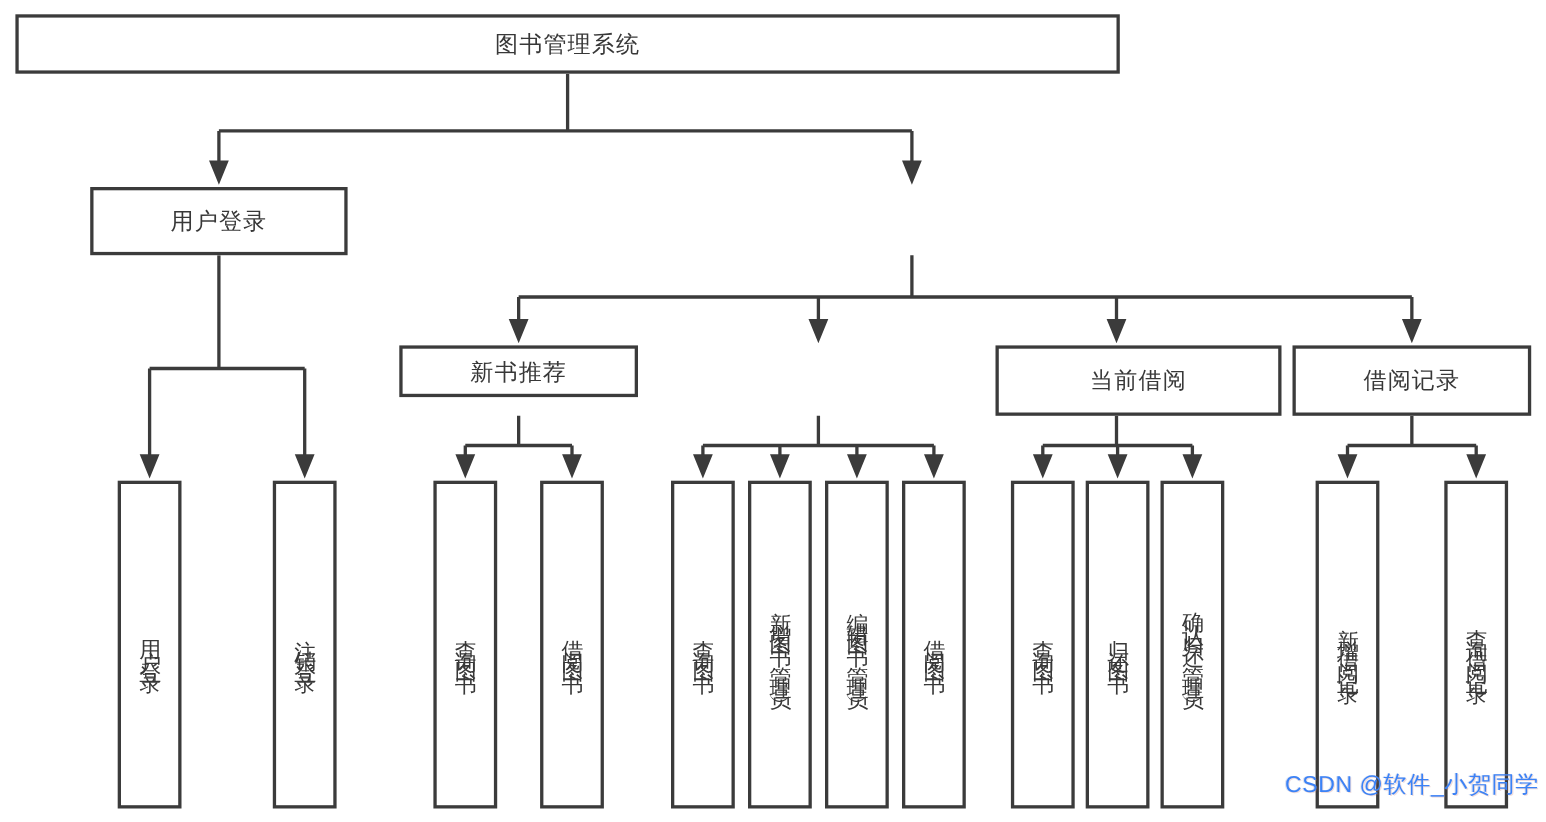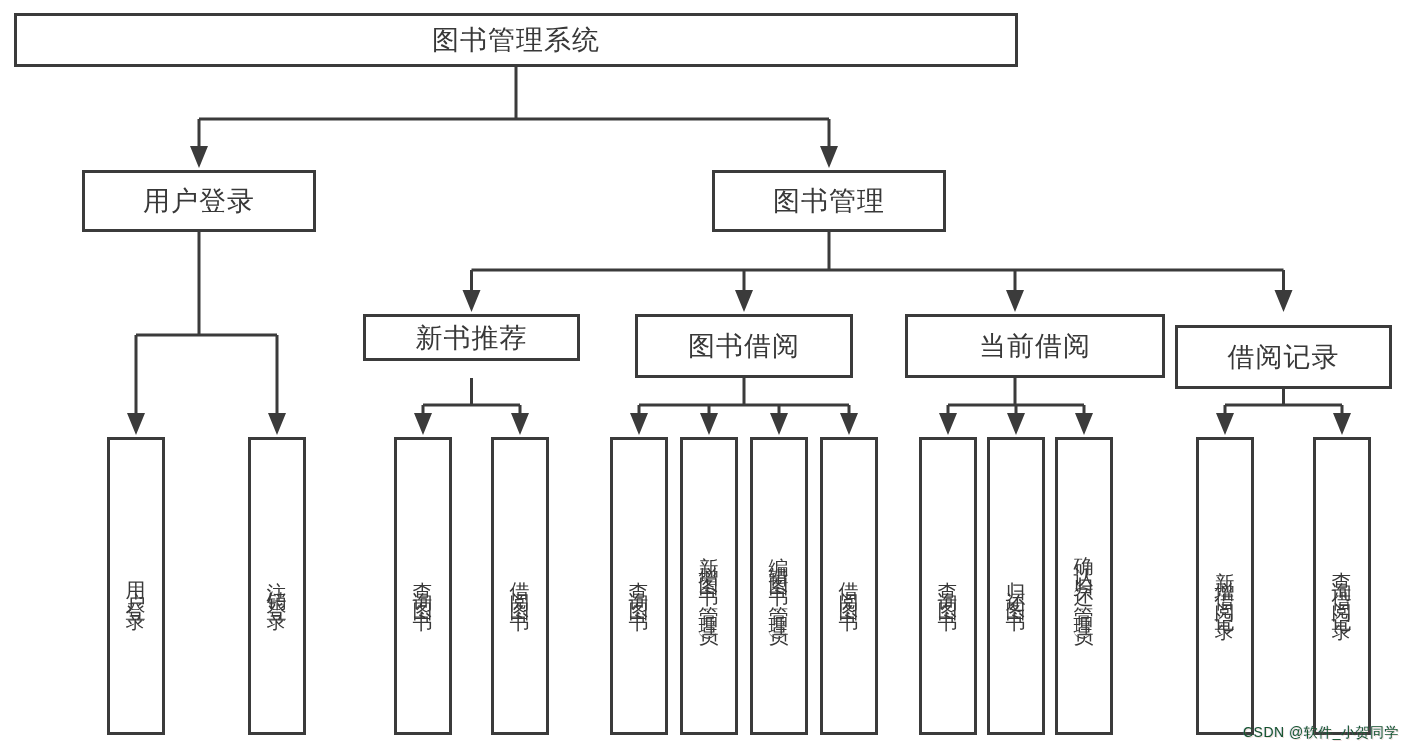--- a/index.html
+++ b/index.html
@@ -24,43 +24,43 @@
     position: absolute;
     box-sizing: border-box;
     border: 3px solid #3b3b3b;
     background: #ffffff;
     display: flex;
     align-items: center;
     justify-content: center;
     color: #383838;
   }
   .h-box {
-    font-size: 27px;
+    font-size: 21px;
     letter-spacing: 1px;
     white-space: nowrap;
   }
   .v-box {
     width: 58px;
     height: 298px;
     top: 437px;
   }
   .vtext {
     writing-mode: vertical-rl;
     text-orientation: mixed;
     font-size: 20px;
     line-height: 1.1;
     letter-spacing: 10px;
     white-space: nowrap;
   }
   .watermark {
     position: absolute;
     right: 6px;
-    bottom: 5px;
-    font-size: 14px;
-    color: #14532d;
+    bottom: 20px;
+    font-size: 21px;
+    color: #3b82f6;
     letter-spacing: 0.5px;
     text-shadow: 1px 1px 0 rgba(190,120,120,0.25), -1px 0 0 rgba(120,140,200,0.25);
     white-space: nowrap;
   }
 </style>
 </head>
 <body>
 
 <div class="canvas">
 
@@ -80,26 +80,24 @@
              M630 413 L648 413 L639 435 Z M700 413 L718 413 L709 435 Z
              M770 413 L788 413 L779 435 Z M840 413 L858 413 L849 435 Z
              M939 413 L957 413 L948 435 Z M1007 413 L1025 413 L1016 435 Z
              M1075 413 L1093 413 L1084 435 Z M1216 413 L1234 413 L1225 435 Z
              M1333 413 L1351 413 L1342 435 Z" fill="#3b3b3b" stroke="none"></path>
   </svg>
 
   <div class="box h-box" style="left:14px; top:13px; width:1004px; height:54px;">图书管理系统</div>
 
   <div class="box h-box" style="left:82px; top:170px; width:234px; height:62px;">用户登录</div>
-  <div class="box h-box" style="left:712px; top:170px; width:234px; height:62px;">图书管理</div>
 
   <div class="box h-box" style="left:363px; top:314px; width:217px; height:47px;">新书推荐</div>
-  <div class="box h-box" style="left:635px; top:314px; width:218px; height:64px;">图书借阅</div>
   <div class="box h-box" style="left:905px; top:314px; width:260px; height:64px;">当前借阅</div>
-  <div class="box h-box" style="left:1175px; top:314px; width:217px; height:64px;margin-top:11px;">借阅记录</div>
+  <div class="box h-box" style="left:1175px; top:314px; width:217px; height:64px;">借阅记录</div>
 
   <div class="box v-box" style="left:107px;">
     <span class="vtext">用户登录</span>
   </div>
   <div class="box v-box" style="left:248px;">
     <span class="vtext">注销登录</span>
   </div>
 
   <div class="box v-box" style="left:394px;">
     <span class="vtext">查询图书</span>

